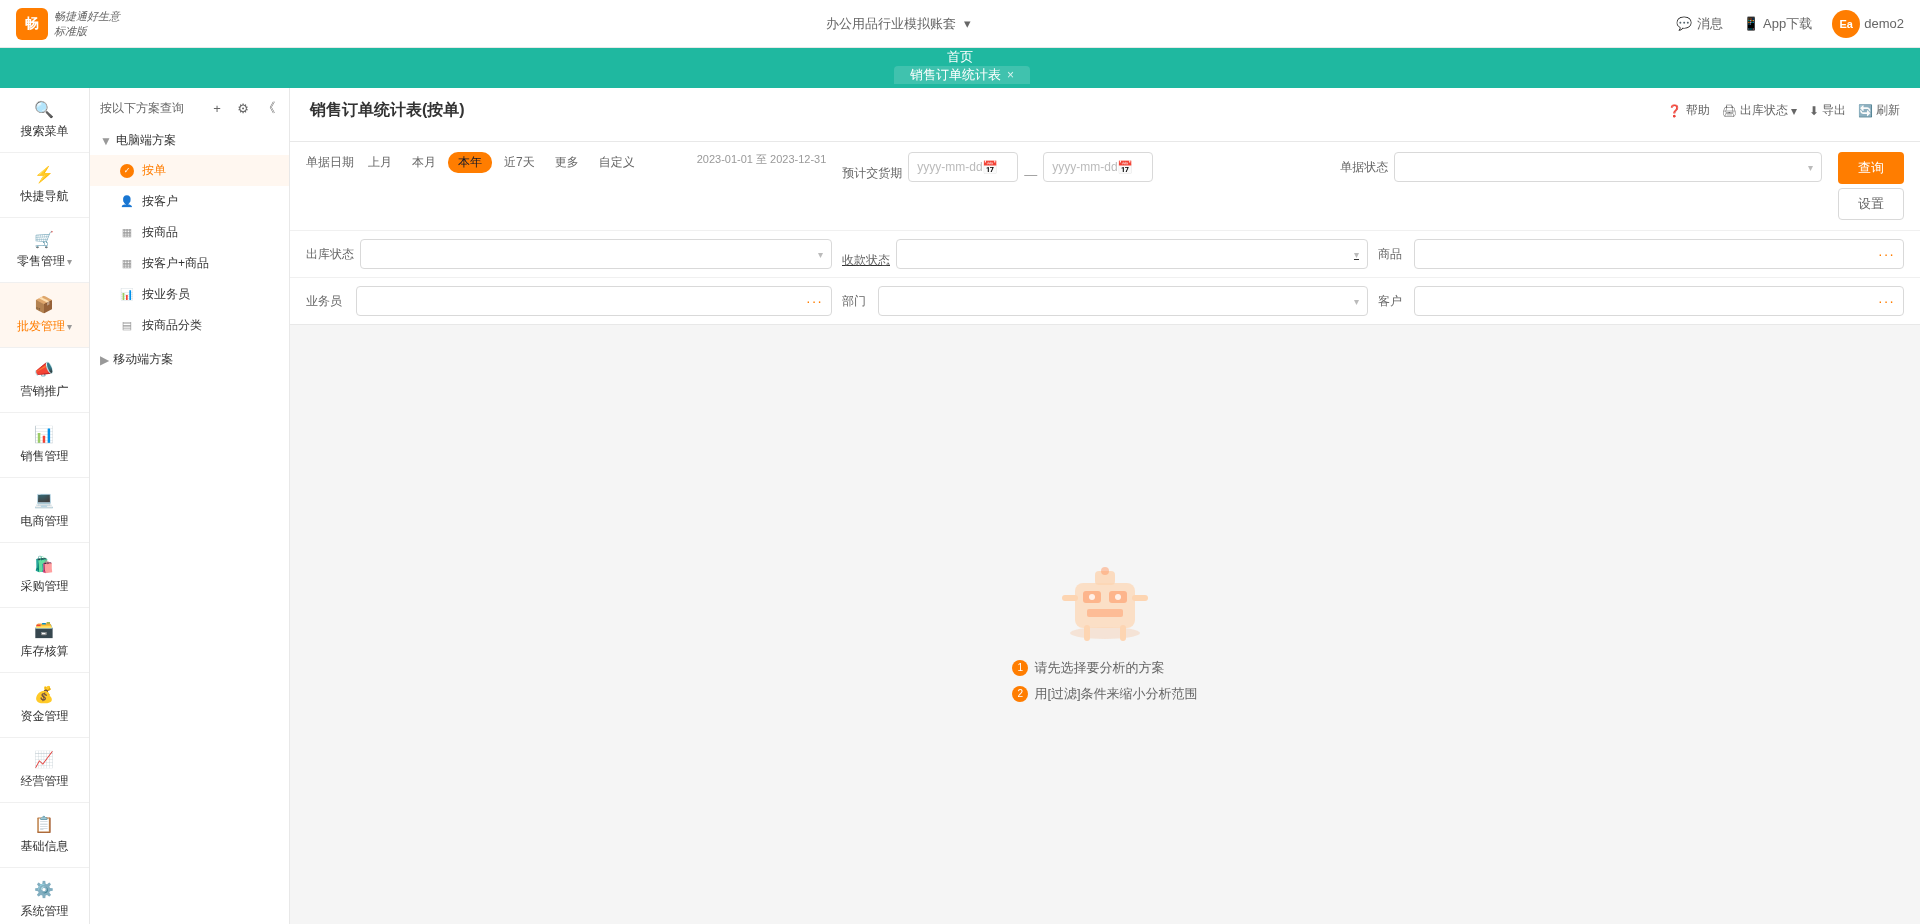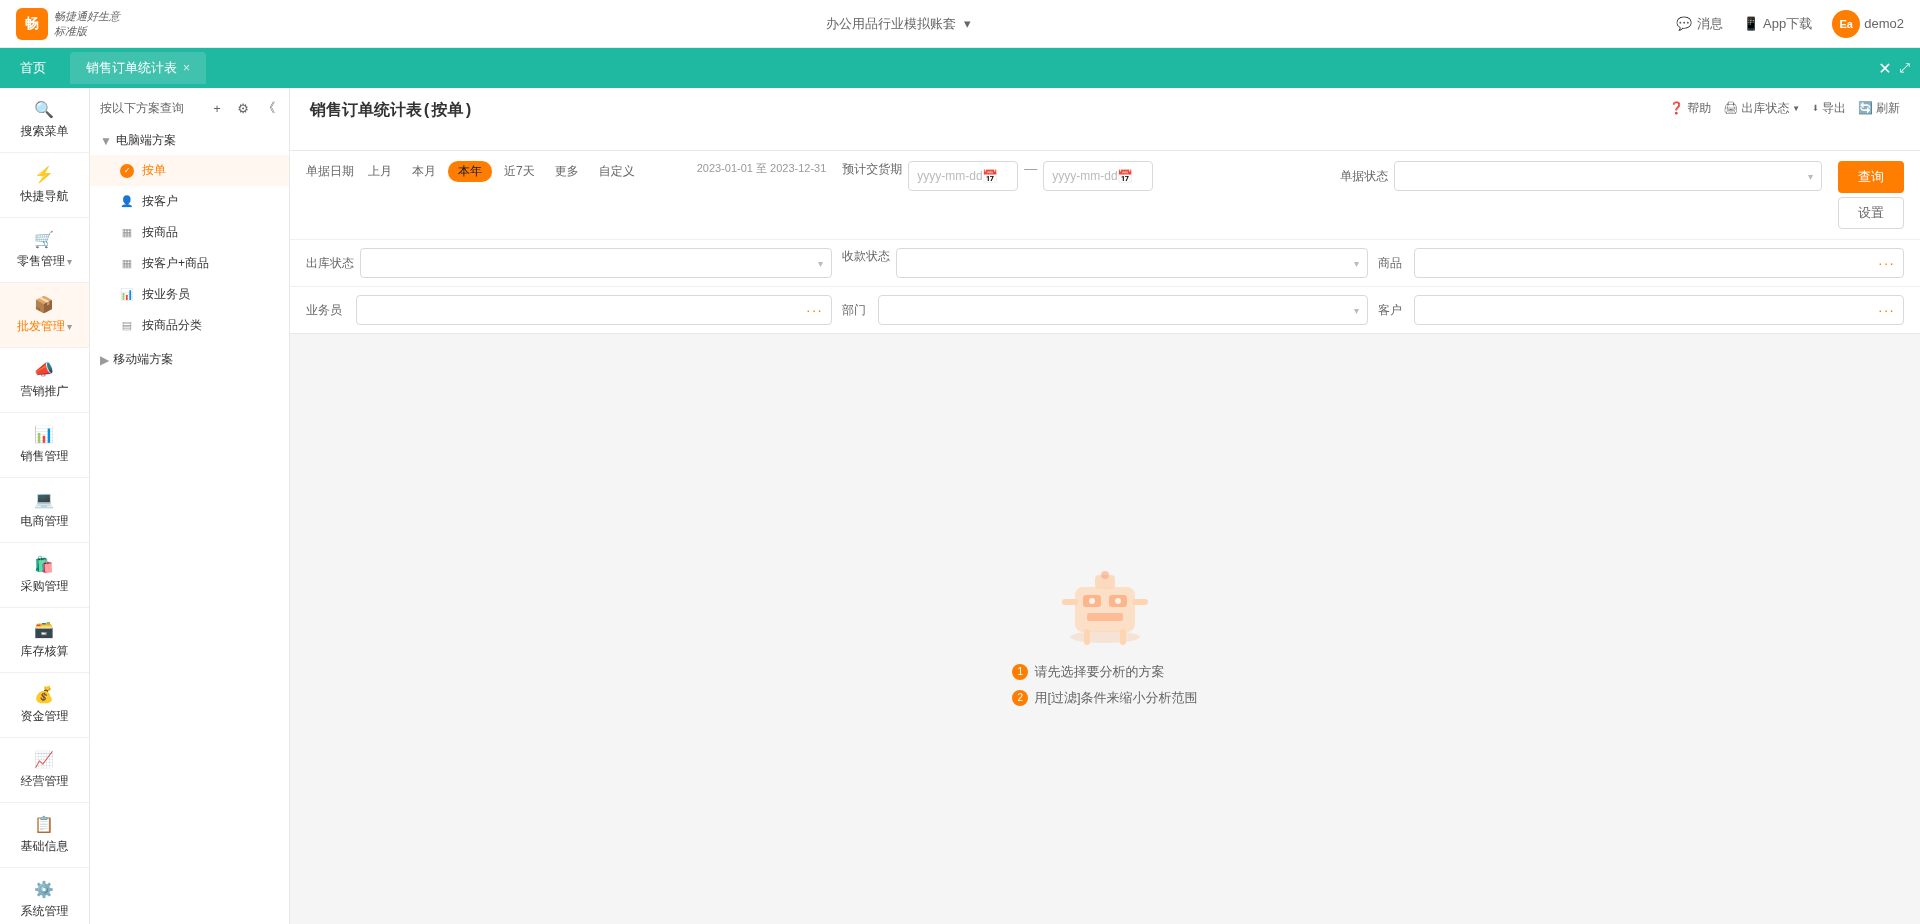--- a/index.html
+++ b/index.html
@@ -25,21 +25,21 @@
     .topbar-right-item { display: flex; align-items: center; gap: 4px; cursor: pointer; }
     .user-avatar { width: 28px; height: 28px; border-radius: 50%; background: #ff7d00; display: flex; align-items: center; justify-content: center; color: white; font-size: 11px; font-weight: bold; }
 
     
     .tabbar {
       height: 40px;
       background: #1fb8a0;
       display: flex;
       align-items: center;
       padding: 0 0;
-      position: fixed; top: 48px; left: 0; right: 0; z-index: 99;
+      position: fixed; top: 48px; left: 0; right: 0; z-index: 99; flex-direction: column;
     }
     .tab-home {
       height: 40px;
       padding: 0 20px;
       display: flex;
       align-items: center;
       color: white;
       font-size: 13px;
       cursor: pointer;
       background: transparent;
@@ -154,24 +154,23 @@
     }
 
     
     .page-header {
       background: #fff;
       padding: 12px 20px 0;
       border-bottom: 1px solid #e8e8e8;
     }
     .page-header-top {
       display: flex;
-      align-items: flex-start;
+      align-items: center;
       justify-content: space-between;
-      margin-bottom: 29px;
-      font-family: Liberation Mono, monospace;
+      margin-bottom: 20px;
     }
     .page-title { font-size: 16px; font-weight: bold; color: #333; }
     .page-actions { display: flex; align-items: center; gap: 12px; font-size: 12px; color: #666; }
     .page-action-btn { display: flex; align-items: center; gap: 3px; cursor: pointer; }
     .filter-select {
       flex: 1;
       height: 30px;
       border: 1px solid #d9d9d9;
       border-radius: 4px;
       padding: 0 8px;
@@ -474,21 +473,21 @@
                 <button class="date-btn">本月</button>
                 <button class="date-btn active">本年</button>
                 <button class="date-btn">近7天</button>
                 <button class="date-btn">更多</button>
                 <button class="date-btn">自定义</button>
               </div>
             </div>
             <div style="font-size:11px;color:#999;padding-left:50px;">2023-01-01 至 2023-12-31</div>
           </div>
 
-          <div style="display:flex; align-items:flex-start; gap:6px; flex:1;">
+          <div style="display:flex; align-items:flex-end; gap:6px; flex:1;">
             <span style="font-size:12px;color:#666;white-space:nowrap;">预计交货期</span>
             <div class="date-input">
               <span style="color:#bbb;font-size:12px;">yyyy-mm-dd</span>
               <span class="calendar-icon">📅</span>
             </div>
             <span style="color:#999;">—</span>
             <div class="date-input">
               <span style="color:#bbb;font-size:12px;">yyyy-mm-dd</span>
               <span class="calendar-icon">📅</span>
             </div>
@@ -509,21 +508,21 @@
         </div>
 
         <div style="display:grid; grid-template-columns:1fr 1fr 1fr; gap:10px; padding:8px 16px; background:#fff; border-bottom:1px solid #f0f0f0;">
           <div style="display:flex; align-items:center; gap:6px;">
             <span style="font-size:12px;color:#666;white-space:nowrap;min-width:44px;">出库状态</span>
             <div class="filter-select">
               <span></span>
               <span class="chevron-down">▾</span>
             </div>
           </div>
-          <div style="display:flex; align-items:flex-start; gap:6px;">
+          <div style="display:flex; align-items:flex-end; gap:6px;text-decoration:underline;">
             <span style="font-size:12px;color:#666;white-space:nowrap;min-width:44px;">收款状态</span>
             <div class="filter-select">
               <span></span>
               <span class="chevron-down">▾</span>
             </div>
           </div>
           <div style="display:flex; align-items:center; gap:6px;">
             <span style="font-size:12px;color:#666;white-space:nowrap;min-width:30px;">商品</span>
             <div style="flex:1; height:30px; border:1px solid #d9d9d9; border-radius:4px; display:flex; align-items:center; justify-content:flex-end; padding:0 8px;">
               <span class="more-dots">···</span>

